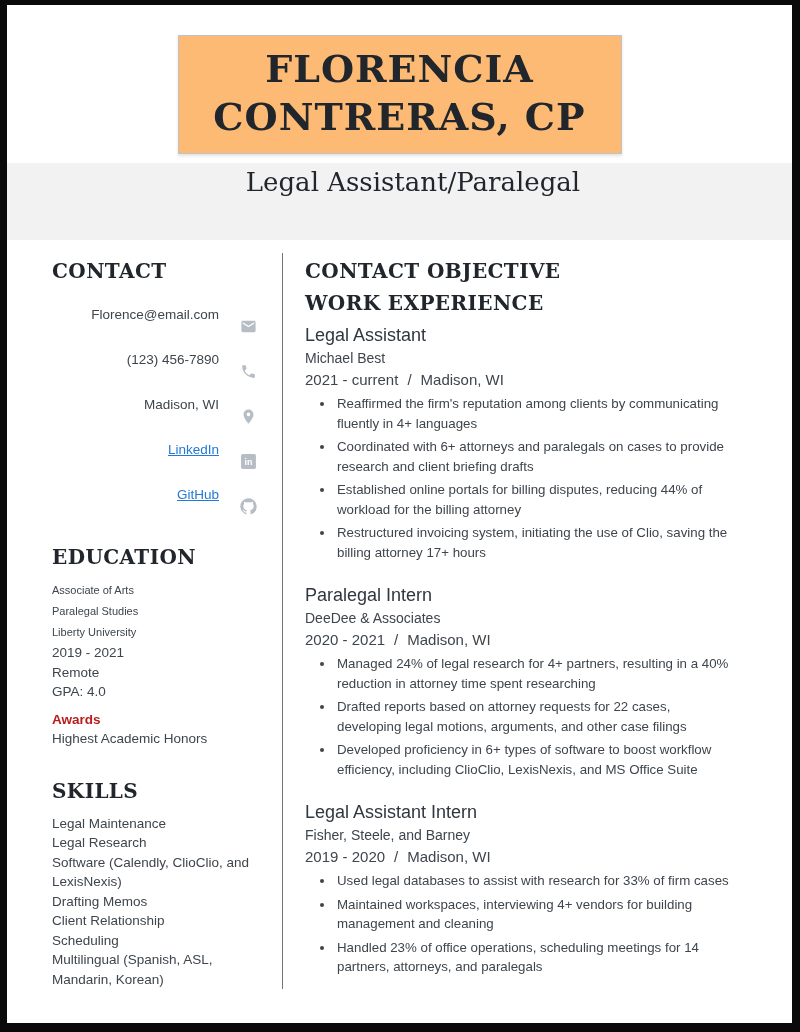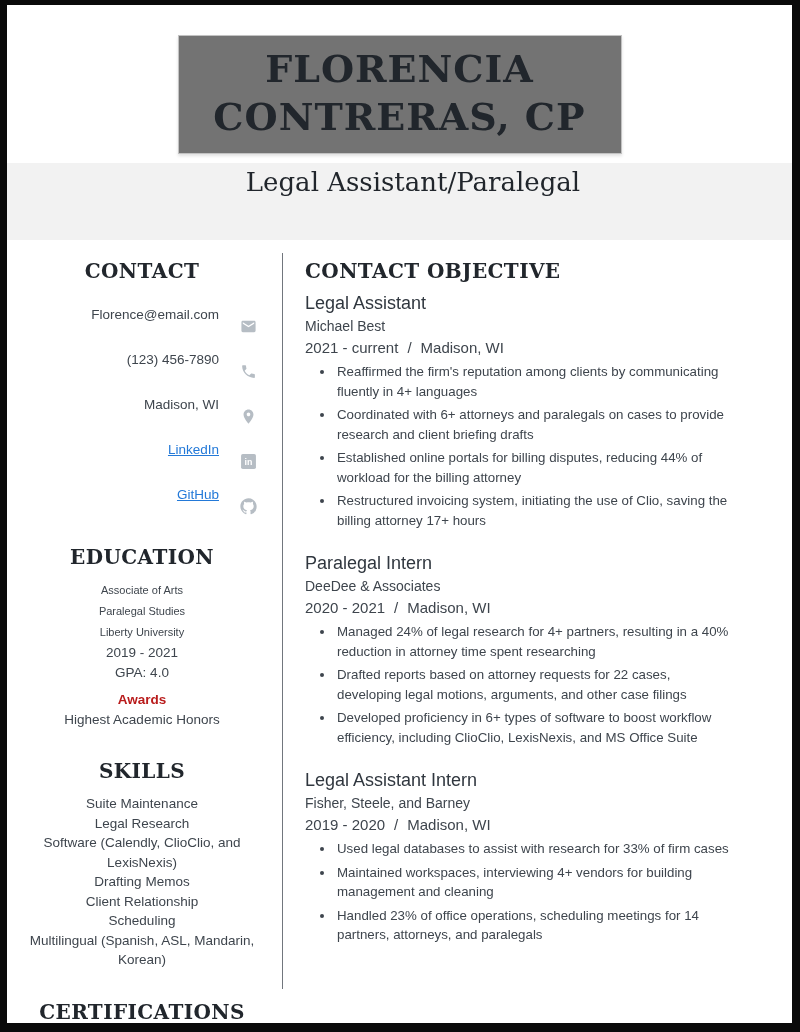--- a/index.html
+++ b/index.html
@@ -19,21 +19,21 @@
   
   .header { position: relative; height: 200px; }
   .gray-band {
     position: absolute; left: 0; right: 0;
     top: 128px; height: 77px;
     background: #f2f2f2;
   }
   .name-box {
     position: relative; z-index: 1;
     width: 442px; margin: 30px auto 0;
-    background: #737373;
+    background: #fdba74;
     border: 1px solid #c2c2c2;
     box-shadow: 0 2px 3px rgba(0,0,0,0.12);
     text-align: center;
     padding: 9px 0 11px;
   }
   .name {
     font-family: "DejaVu Serif", serif;
     font-size: 38px; font-weight: 700;
     letter-spacing: 1px;
     line-height: 1.27;
@@ -48,23 +48,23 @@
     font-size: 26px;
     color: #21262c;
     padding-left: 27px;
   }
 
   
   .content { display: flex; margin-top: 18px; }
   .sidebar {
     box-sizing: border-box;
     width: 276px; height: 736px;
-    padding: 6px 25px 0 20px;
+    padding: 6px 25px 0 45px;
     border-right: 1.5px solid #71767d;
-    text-align: center;
+    text-align: left;
     flex: none;
   }
   .main {
     box-sizing: border-box;
     flex: 1;
     padding: 6px 62px 0 22px;
   }
 
   
   .side-heading, .main-heading {
@@ -175,30 +175,31 @@
           </span>
         </div>
       </div>
 
       <div class="side-section">
         <h2 class="side-heading">EDUCATION</h2>
         <div class="edu-lg">Associate of Arts</div>
         <div class="edu-lg">Paralegal Studies</div>
         <div class="edu-lg">Liberty University</div>
         <div class="edu-sm">2019 - 2021</div>
+        <div class="edu-sm">Remote</div>
         <div class="edu-sm">GPA: 4.0</div>
         <div class="edu-awards">Awards</div>
         <div class="edu-sm">Highest Academic Honors</div>
       </div>
 
       <div class="side-section">
         <h2 class="side-heading">SKILLS</h2>
         <div>
 
-            <div class="side-line">Suite Maintenance</div>
+            <div class="side-line">Legal Maintenance</div>
 
             <div class="side-line">Legal Research</div>
 
             <div class="side-line">Software (Calendly, ClioClio, and LexisNexis)</div>
 
             <div class="side-line">Drafting Memos</div>
 
             <div class="side-line">Client Relationship</div>
 
             <div class="side-line">Scheduling</div>
@@ -217,20 +218,21 @@
 
     </div>
 
     <div class="main">
 
       <div>
         <h2 class="main-heading">CONTACT OBJECTIVE</h2>
       </div>
 
       <div>
+        <h2 class="main-heading">WORK EXPERIENCE</h2>
 
         <div>
 
             <div class="job">
               <div class="job-title">Legal Assistant</div>
               <div class="company">Michael Best</div>
               <div class="dateline">
                 <span>2021 - current</span><span class="slash">/</span><span>Madison, WI</span>
               </div>
               <ul class="bullets">

